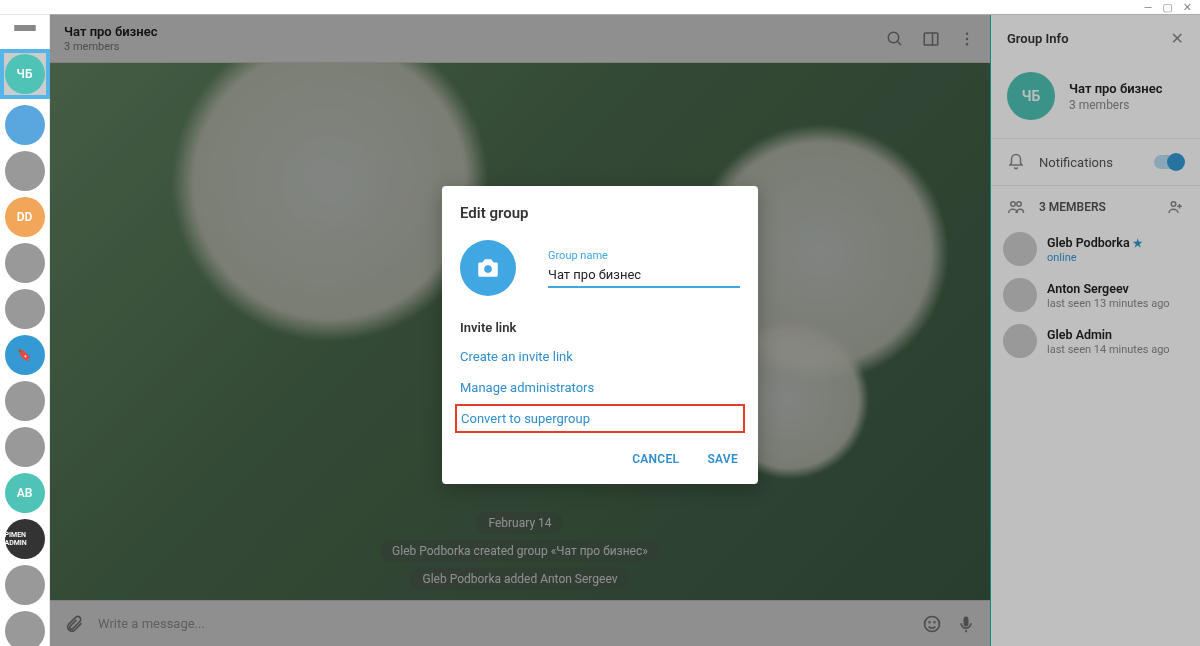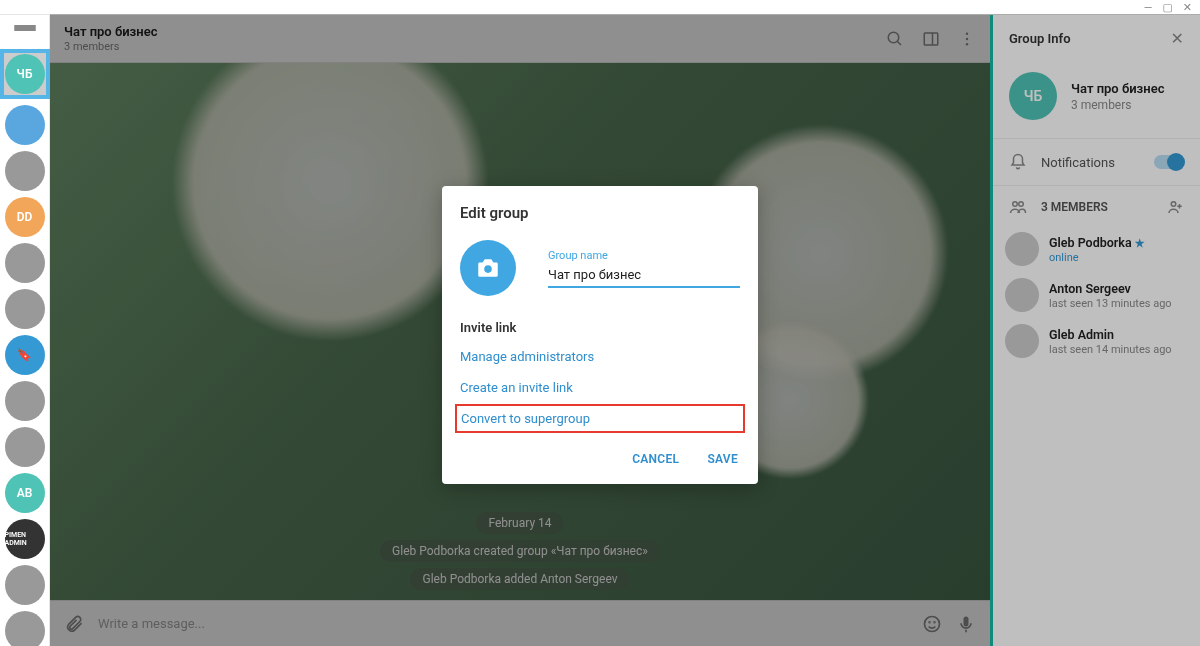--- a/index.html
+++ b/index.html
@@ -33,21 +33,21 @@
   .f2 { width: 260px; height: 260px; top: 60px; right: 40px; }
   .f3 { width: 160px; height: 160px; bottom: 120px; right: 120px; }
 
   .service-msgs { position: absolute; bottom: 10px; left: 50%; transform: translateX(-50%); display: flex; flex-direction: column; align-items: center; gap: 6px; }
   .pill { background: rgba(90,110,90,.85); color: #fff; font-size: 12px; padding: 4px 12px; border-radius: 12px; white-space: nowrap; }
 
   .composer { height: 46px; border-top: 1px solid #e6e6e6; display: flex; align-items: center; padding: 0 14px; gap: 14px; color: #8a8a8a; }
   .composer input { flex: 1; border: none; outline: none; font-size: 13px; color: #333; }
   .composer input::placeholder { color: #aaa; }
 
-  .sidebar { width: 210px; border-left: 3px solid #14b8a6; background: #fff; display: flex; flex-direction: column; font-size: 13px; }
+  .sidebar { width: 210px; border-left: 1px solid #14b8a6; background: #fff; display: flex; flex-direction: column; font-size: 13px; }
   .sb-header { padding: 14px 16px; display: flex; justify-content: space-between; align-items: center; }
   .sb-header-title { font-weight: 600; color: #333; }
   .sb-close { color: #8a8a8a; cursor: pointer; font-size: 16px; }
   .sb-group { padding: 10px 16px 18px; display: flex; align-items: center; gap: 14px; }
   .sb-avatar { width: 48px; height: 48px; border-radius: 50%; background: #4fc3b6; color: #fff; display: flex; align-items: center; justify-content: center; font-size: 14px; font-weight: 600; }
   .sb-group-name { font-weight: 600; color: #222; font-size: 13px; }
   .sb-group-sub { font-size: 12px; color: #8a8a8a; margin-top: 2px; }
   .sb-section { border-top: 1px solid #eee; padding: 14px 16px; display: flex; align-items: center; gap: 14px; color: #555; }
   .toggle { width: 30px; height: 14px; background: #b9dff5; border-radius: 7px; margin-left: auto; position: relative; cursor: pointer; }
   .toggle::after { content: ""; position: absolute; right: -1px; top: -2px; width: 18px; height: 18px; background: #359ad4; border-radius: 50%; }
@@ -251,21 +251,21 @@
             <path d="M4 7h3l2-3h6l2 3h3a1 1 0 011 1v11a1 1 0 01-1 1H4a1 1 0 01-1-1V8a1 1 0 011-1z"></path>
             <circle cx="12" cy="13" r="3.5" fill="#40a7e3"></circle>
           </svg>
       </div>
       <div class="field">
         <div class="field-label">Group name</div>
         <input class="field-input" value="Чат про бизнес" style="">
       </div>
     </div>
     <div class="modal-section">Invite link</div>
+    <a class="modal-link">Create an invite link</a>
     <a class="modal-link">Manage administrators</a>
-    <a class="modal-link">Create an invite link</a>
     <a class="modal-link highlighted">Convert to supergroup</a>
     <div class="modal-actions">
       <span class="modal-btn">CANCEL</span>
       <span class="modal-btn">SAVE</span>
     </div>
   </div>
 </div>
 
 </body></html>

